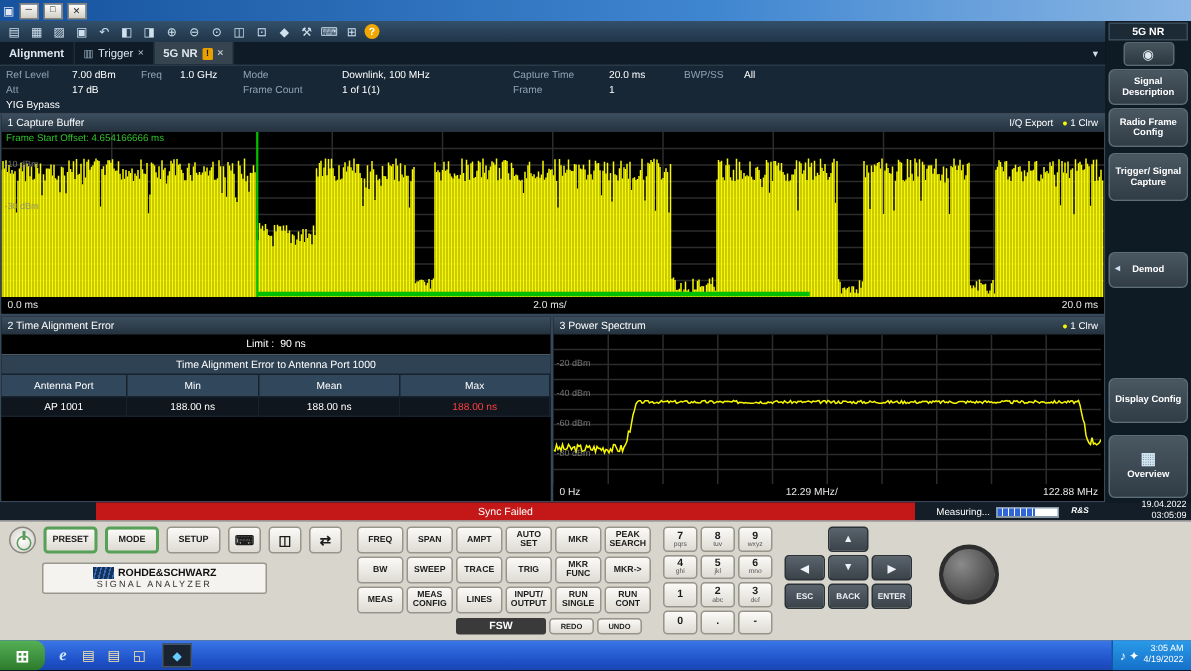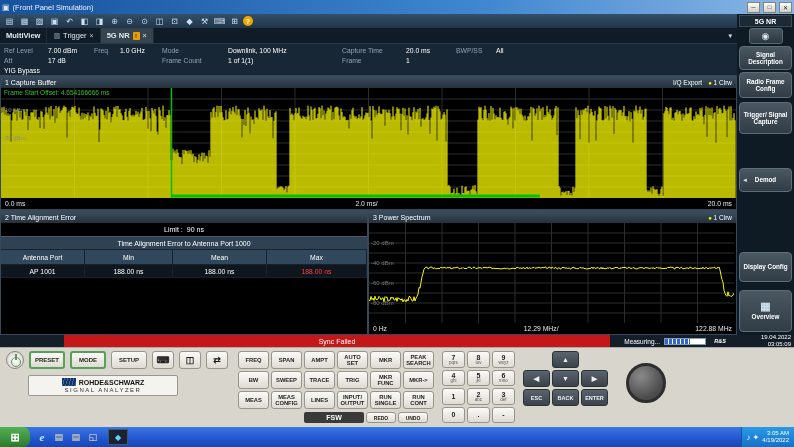--- a/index.html
+++ b/index.html
@@ -130,21 +130,20 @@
   .tray-icon { color:#fff; font-size:8px; }
   .clock { color:#fff; font-size:6px; line-height:1.15; text-align:right; }
 </style>
 </head>
 <body>
 
 <div class="screen">
 
   <div class="titlebar">
     <span class="tb-appicon">▣</span>
-    <span class="tb-title">(Front Panel Simulation)</span>
     <span class="tb-btn">─</span>
     <span class="tb-btn">□</span>
     <span class="tb-btn">✕</span>
   </div>
 
   <div class="app-body">
     <div class="upper">
       <div class="main-col">
 
         <div class="toolbar">
@@ -164,21 +163,21 @@
               <span class="tb-icon">◆</span>
               <span class="tb-icon">⚒</span>
               <span class="tb-icon">⌨</span>
               <span class="tb-icon">⊞</span>
               <span class="tb-icon tb-help">?</span>
             </span>
         </div>
 
         <div class="tabbar">
           <div class="tab tab-multiview">
-            <span>MultiView</span>
+            <span>Alignment</span>
           </div>
           <div class="tab">
             <span class="tab-icon">▥</span>
             <span>Trigger</span>
             <span class="tab-close">×</span>
           </div>
           <div class="tab tab-active">
             <span>5G NR</span>
             <span class="warn-badge">!</span>
             <span class="tab-close">×</span>

